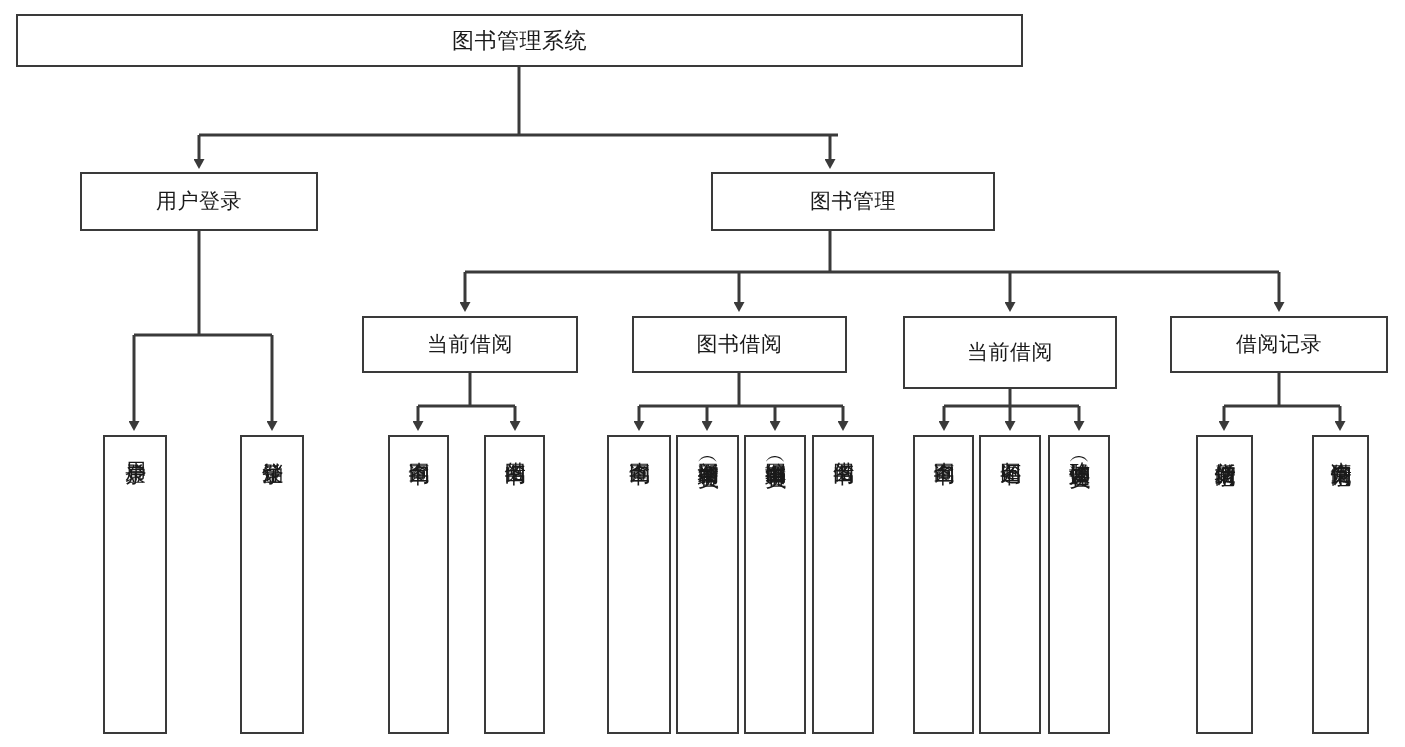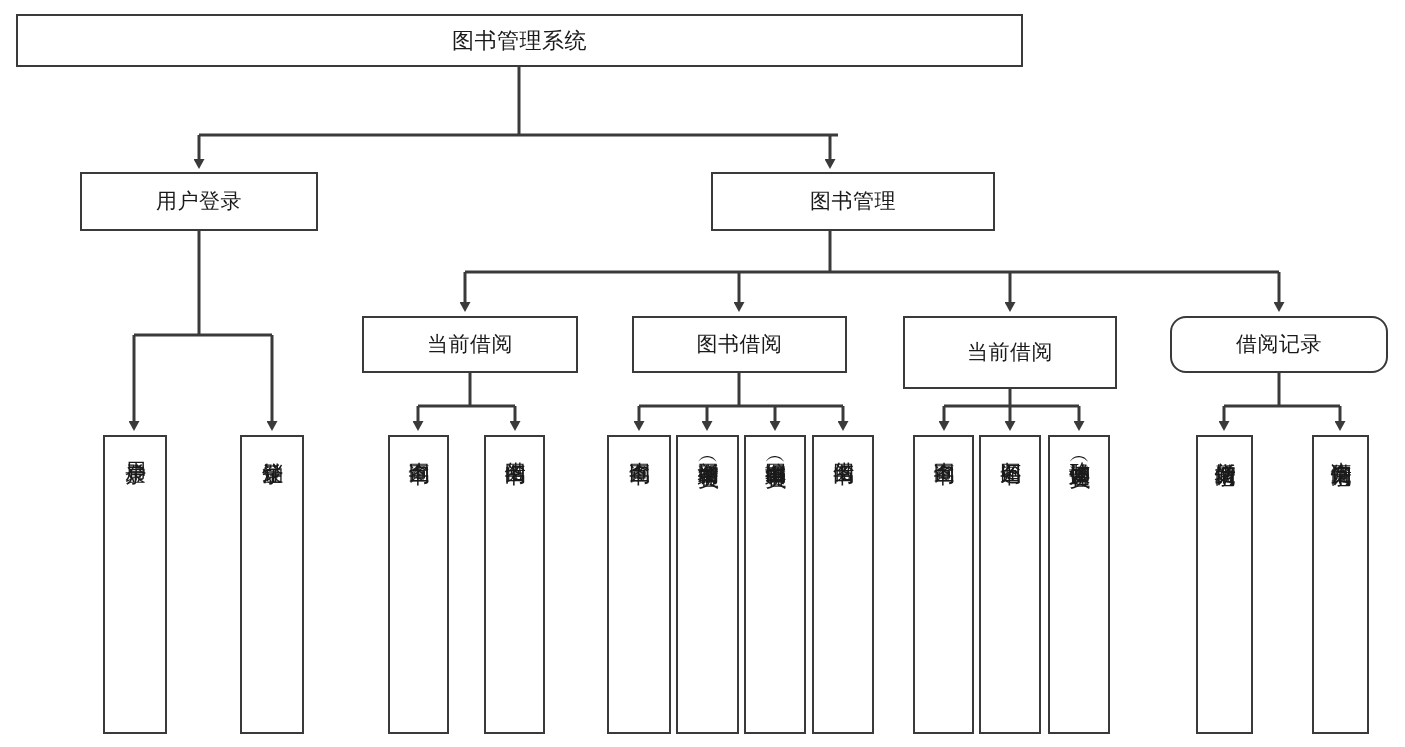--- a/index.html
+++ b/index.html
@@ -141,21 +141,21 @@
 
   <div class="node h" style="left:362px; top:316px; width:216px; height:57px;">
     <span class="lbl">当前借阅</span>
   </div>
   <div class="node h" style="left:632px; top:316px; width:215px; height:57px;">
     <span class="lbl">图书借阅</span>
   </div>
   <div class="node h" style="left:903px; top:316px; width:214px; height:73px;">
     <span class="lbl">当前借阅</span>
   </div>
-  <div class="node h" style="left:1170px; top:316px; width:218px; height:57px;border-radius:16px;">
+  <div class="node h" style="left:1170px; top:316px; width:218px; height:57px;">
     <span class="lbl">借阅记录</span>
   </div>
 
   <div class="node v" style="left:103px; top:435px; width:64px; height:299px;">
     <span class="lbl">用户登录</span>
   </div>
   <div class="node v" style="left:240px; top:435px; width:64px; height:299px;">
     <span class="lbl">注销登录</span>
   </div>
 

